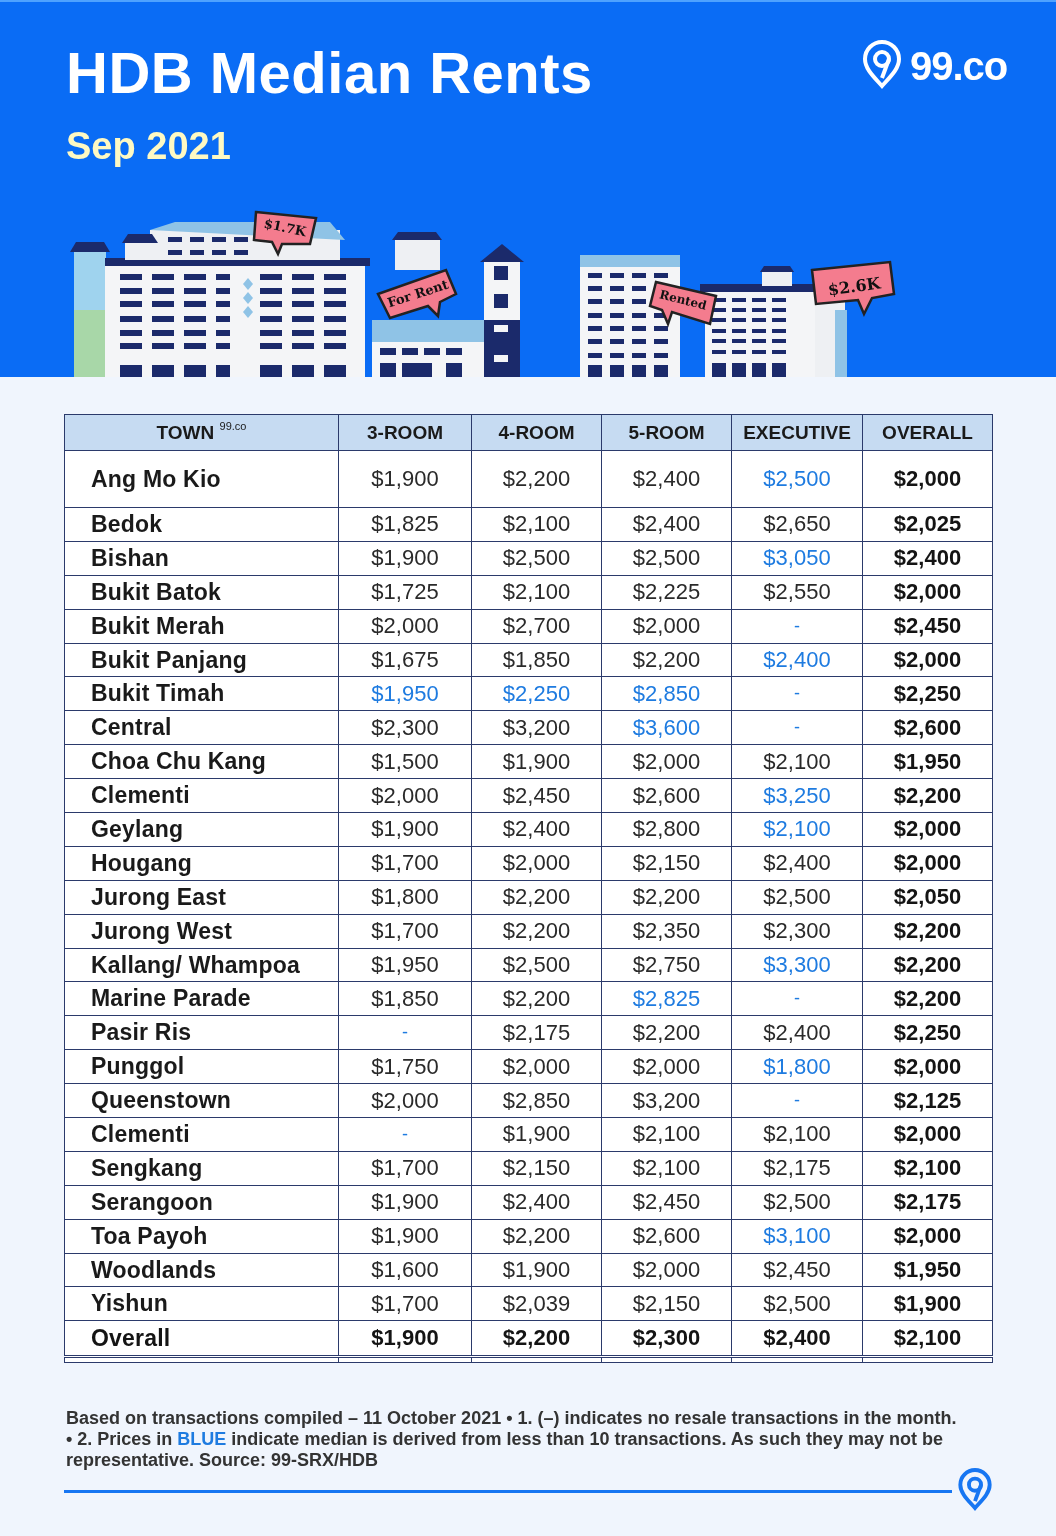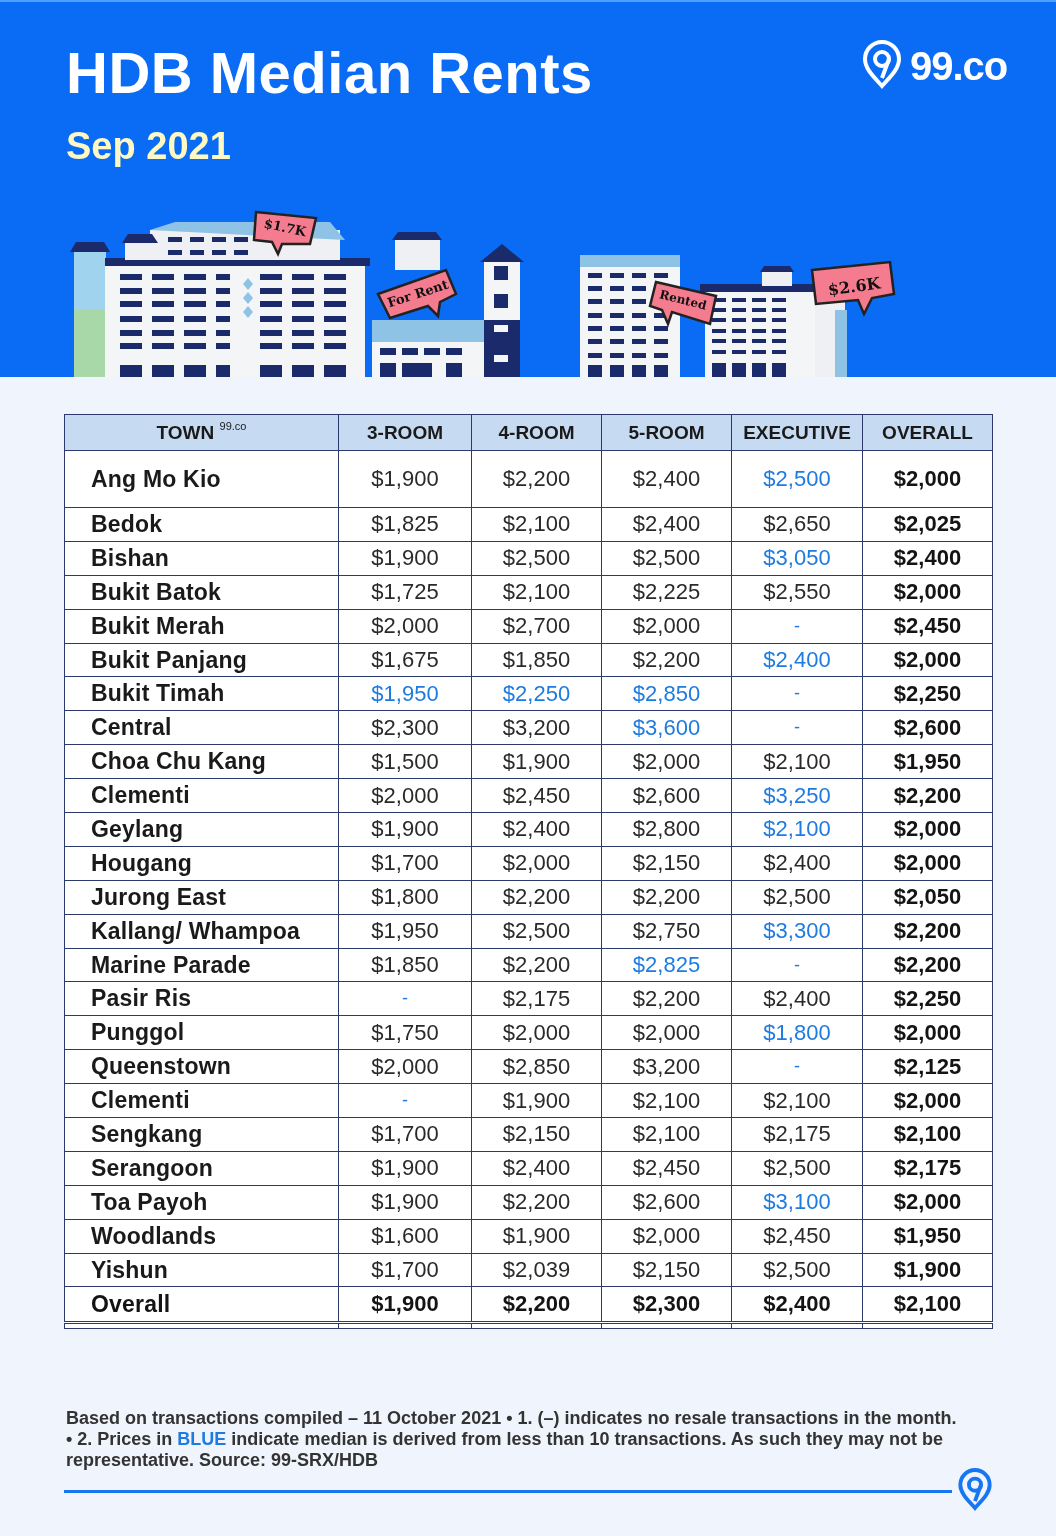--- a/index.html
+++ b/index.html
@@ -364,20 +364,28 @@
         </tr>
         <tr>
           <td class="town">Jurong East</td>
           <td>$1,800</td>
           <td>$2,200</td>
           <td>$2,200</td>
           <td>$2,500</td>
           <td class="overall">$2,050</td>
         </tr>
         <tr>
+          <td class="town">Jurong West</td>
+          <td>$1,700</td>
+          <td>$2,200</td>
+          <td>$2,350</td>
+          <td>$2,300</td>
+          <td class="overall">$2,200</td>
+        </tr>
+        <tr>
           <td class="town">Kallang/ Whampoa</td>
           <td>$1,950</td>
           <td>$2,500</td>
           <td>$2,750</td>
           <td class="blue">$3,300</td>
           <td class="overall">$2,200</td>
         </tr>
         <tr>
           <td class="town">Marine Parade</td>
           <td>$1,850</td>

